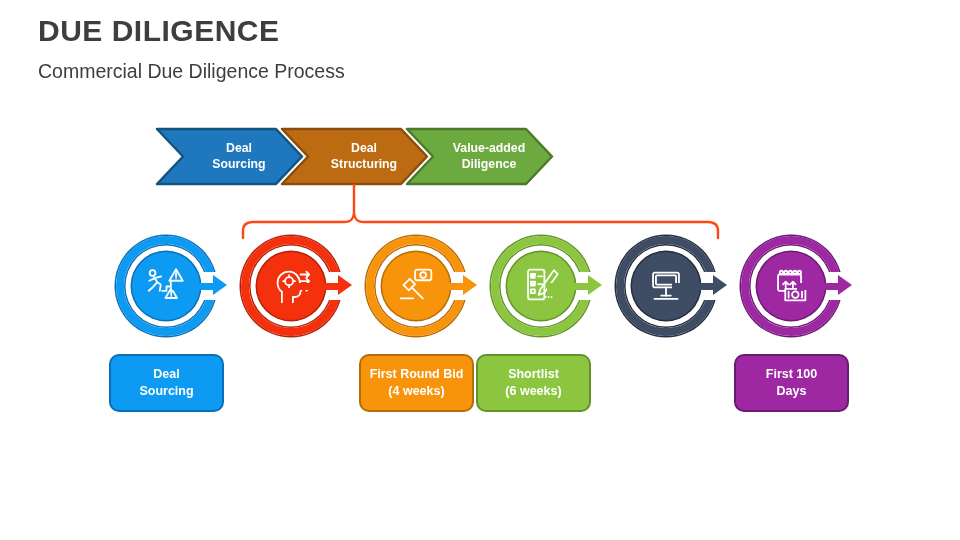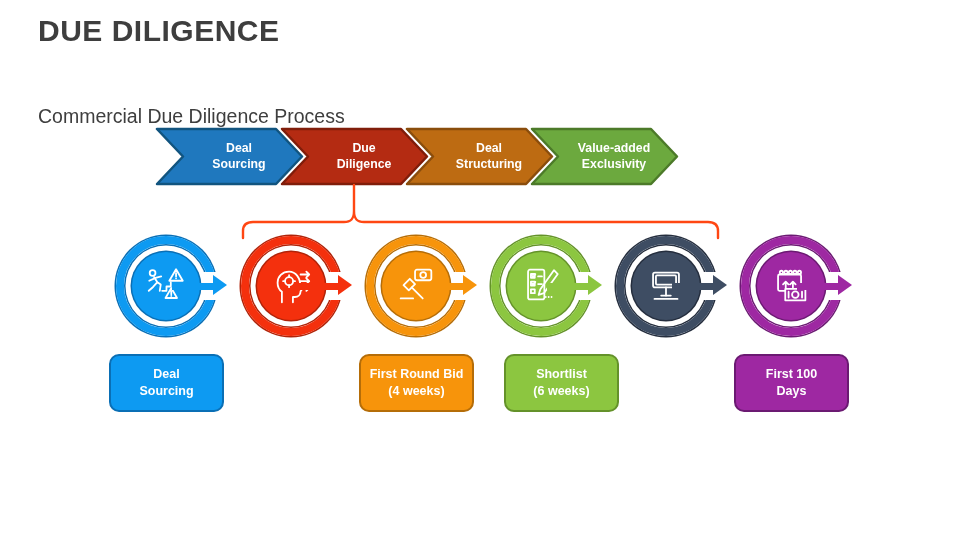--- a/index.html
+++ b/index.html
@@ -5,21 +5,21 @@
   html,body{margin:0;padding:0;background:#fff;}
   .canvas{
     position:relative;width:960px;height:540px;background:#fff;overflow:hidden;
     font-family:"Liberation Sans",sans-serif;
   }
   .title{
     position:absolute;left:38px;top:14px;font-size:30px;font-weight:bold;
     color:#3e3e3e;letter-spacing:.5px;
   }
   .subtitle{
-    position:absolute;left:38px;top:60px;font-size:19.5px;color:#3e3e3e;margin-top:45px;
+    position:absolute;left:38px;top:60px;font-size:19.5px;color:#3e3e3e;
   }
 
   
   .chevrons{position:absolute;left:155px;top:127px;height:59px;display:flex;}
   .chev{position:relative;width:150px;height:59px;flex:0 0 150px;}
   .chev + .chev{margin-left:-25px;}
   .chev svg{position:absolute;inset:0;width:100%;height:100%;overflow:visible;}
   .chev-label{
     position:absolute;inset:0;padding-left:24px;padding-right:6px;
     display:flex;align-items:center;justify-content:center;text-align:center;
@@ -78,40 +78,33 @@
   <div class="subtitle">Commercial Due Diligence Process</div>
 
   <div class="chevrons">
     <div class="chev ch0">
       <svg viewBox="0 0 150 59" preserveAspectRatio="none">
           <polygon points="2,2 121,2 147,29.5 121,57 2,57 28,29.5" stroke-width="2.5" stroke-linejoin="round"></polygon>
         </svg>
       <span class="chev-label">Deal
 Sourcing</span>
     </div>
-    <div class="chev ch1">
-      <svg viewBox="0 0 150 59" preserveAspectRatio="none">
-          <polygon points="2,2 121,2 147,29.5 121,57 2,57 28,29.5" stroke-width="2.5" stroke-linejoin="round"></polygon>
-        </svg>
-      <span class="chev-label">Due
-Diligence</span>
-    </div>
     <div class="chev ch2">
       <svg viewBox="0 0 150 59" preserveAspectRatio="none">
           <polygon points="2,2 121,2 147,29.5 121,57 2,57 28,29.5" stroke-width="2.5" stroke-linejoin="round"></polygon>
         </svg>
       <span class="chev-label">Deal
 Structuring</span>
     </div>
     <div class="chev ch3">
       <svg viewBox="0 0 150 59" preserveAspectRatio="none">
           <polygon points="2,2 121,2 147,29.5 121,57 2,57 28,29.5" stroke-width="2.5" stroke-linejoin="round"></polygon>
         </svg>
       <span class="chev-label">Value-added
-Exclusivity</span>
+Diligence</span>
     </div>
   </div>
 
   <svg class="bracket">
     <path d="M354 185 V211 M354 211 C354 219 351 222 344 222 H253 C246 222 243 225 243 231 V238 M354 211 C354 219 357 222 364 222 H708 C715 222 718 225 718 231 V238" fill="none" stroke="#ff4713" stroke-width="2.4" stroke-linecap="round"></path>
   </svg>
 
   <div class="circle u0" style="left:116px">
     <div class="ring"></div>
     <div class="gapcover"></div>
@@ -212,18 +205,18 @@
       </svg>
     </div>
     <div class="bar"></div>
     <div class="head"></div>
   </div>
 
   <div class="box u0" style="left:109px">Deal
 Sourcing</div>
   <div class="box u2" style="left:359px">First Round Bid
 (4 weeks)</div>
-  <div class="box u3" style="left:504px">Shortlist
+  <div class="box u3" style="left:476px">Shortlist
 (6 weeks)</div>
   <div class="box u5" style="left:734px">First 100
 Days</div>
 
 </div>
 
 </body></html>

